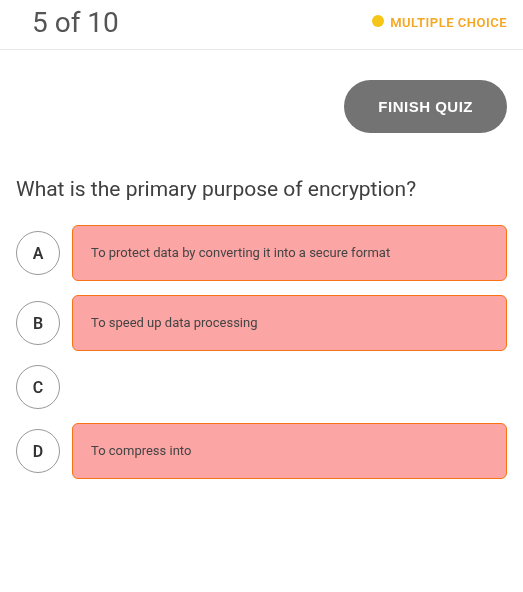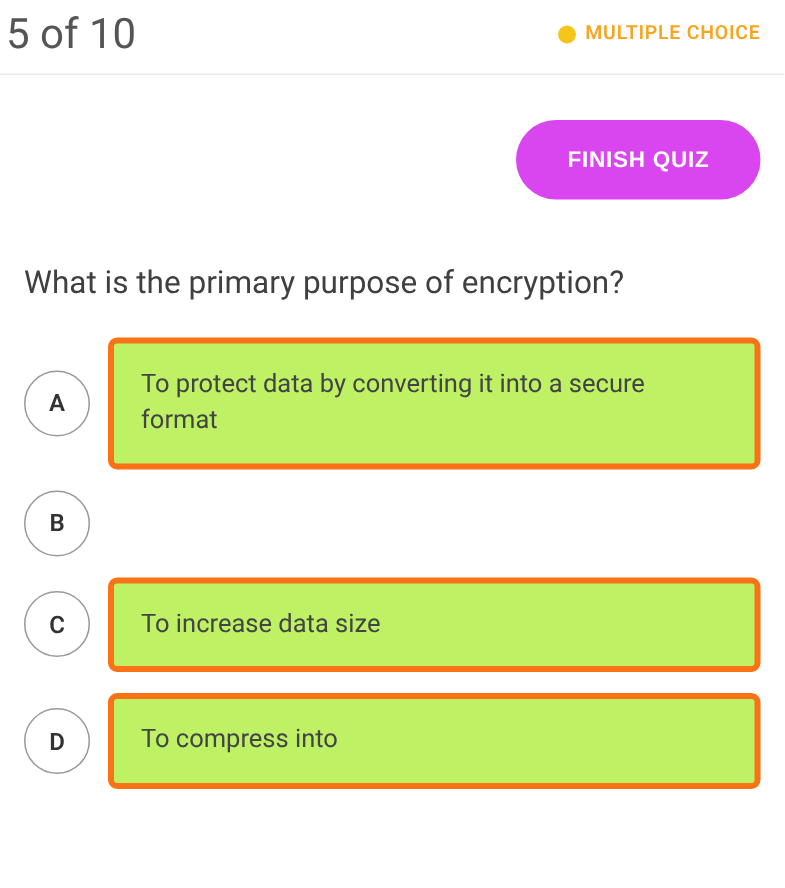--- a/index.html
+++ b/index.html
@@ -11,50 +11,49 @@
       font-family: -apple-system, BlinkMacSystemFont, "Segoe UI", Roboto, Helvetica, Arial, sans-serif;
       background: #fff;
       width: 523px;
       height: 592px;
       overflow: hidden;
     }
     .header {
       display: flex;
       justify-content: space-between;
       align-items: center;
-      padding: 6px 16px 10px 4px;
+      padding: 6px 16px 10px 32px;
       border-bottom: 1px solid #e8e8e8;
     }
     .progress {
       font-size: 28px;
       color: #555;
       font-weight: 400;
     }
     .badge {
       display: flex;
-      align-items: center;
       gap: 6px;
       color: #f5a623;
       font-size: 13px;
       font-weight: 600;
       letter-spacing: 0.5px;
     }
     .badge-dot {
       width: 12px;
       height: 12px;
       border-radius: 50%;
       background: #f5c518;
     }
     .action-row {
       display: flex;
       justify-content: flex-end;
       padding: 30px 16px 0 16px;
     }
     .finish-button {
-      background: #d946ef;
+      background: #737373;
       color: #fff;
       border: none;
       border-radius: 28px;
       padding: 18px 34px;
       font-size: 15px;
       font-weight: 700;
       letter-spacing: 0.5px;
       cursor: pointer;
     }
     .question {
@@ -84,26 +83,26 @@
       display: flex;
       align-items: center;
       justify-content: center;
       font-size: 16px;
       font-weight: 600;
       color: #333;
       background: #fff;
     }
     .option-text {
       flex: 1;
-      border: 4px solid #f97316;
+      border: 1px solid #f97316;
       border-radius: 6px;
       padding: 16px 18px;
-      font-size: 17px;
+      font-size: 13px;
       color: #444;
-      background: #bef264;
+      background: #fca5a5;
       line-height: 1.4;
       min-height: 56px;
       display: flex;
       align-items: center;
     }
   </style>
 </head>
 <body>
 
 <div class="header">
@@ -120,22 +119,22 @@
 
 <div class="question">What is the primary purpose of encryption?</div>
 
 <div class="options">
   <div class="option">
     <div class="option-letter">A</div>
     <div class="option-text">To protect data by converting it into a secure format</div>
   </div>
   <div class="option">
     <div class="option-letter">B</div>
+    <div class="option-text">To speed up data processing</div>
   </div>
   <div class="option">
     <div class="option-letter">C</div>
-    <div class="option-text">To increase data size</div>
   </div>
   <div class="option">
     <div class="option-letter">D</div>
     <div class="option-text">To compress into</div>
   </div>
 </div>
 
 </body></html>

